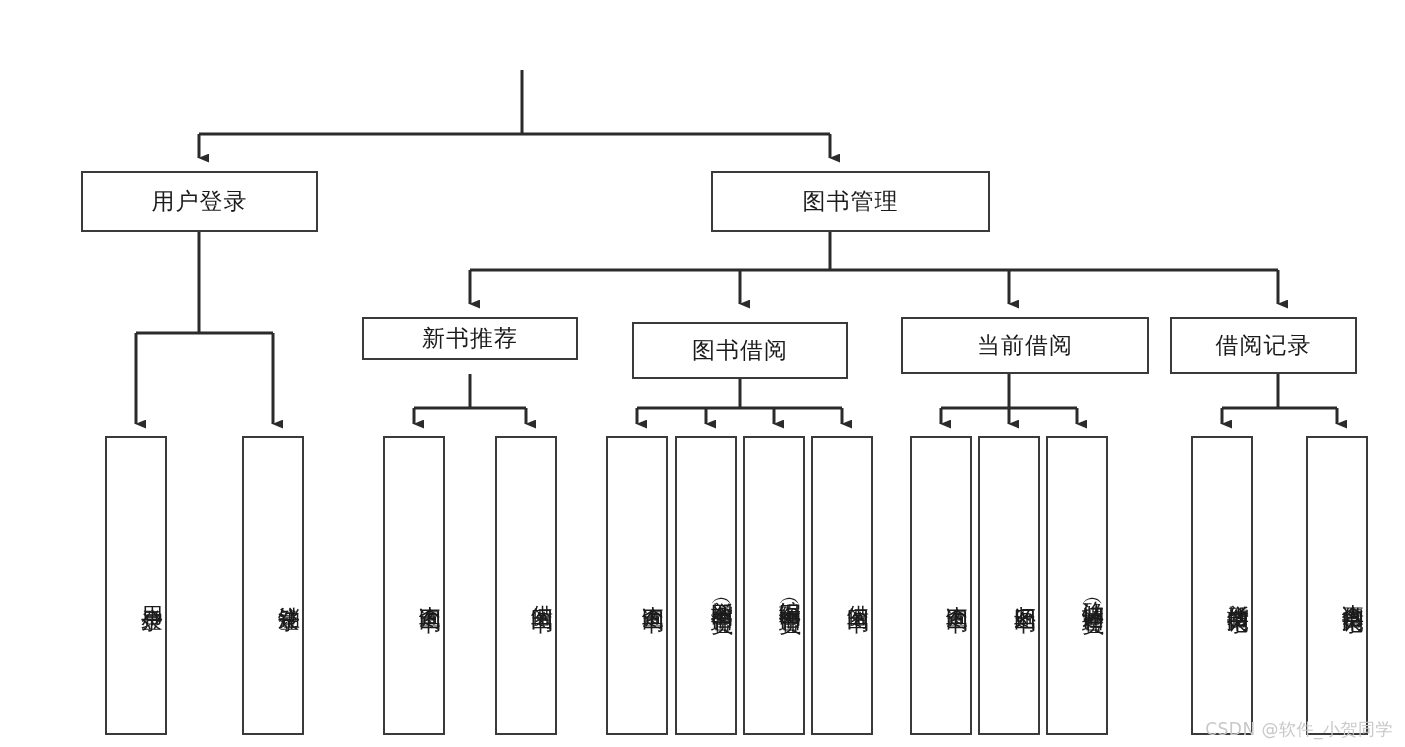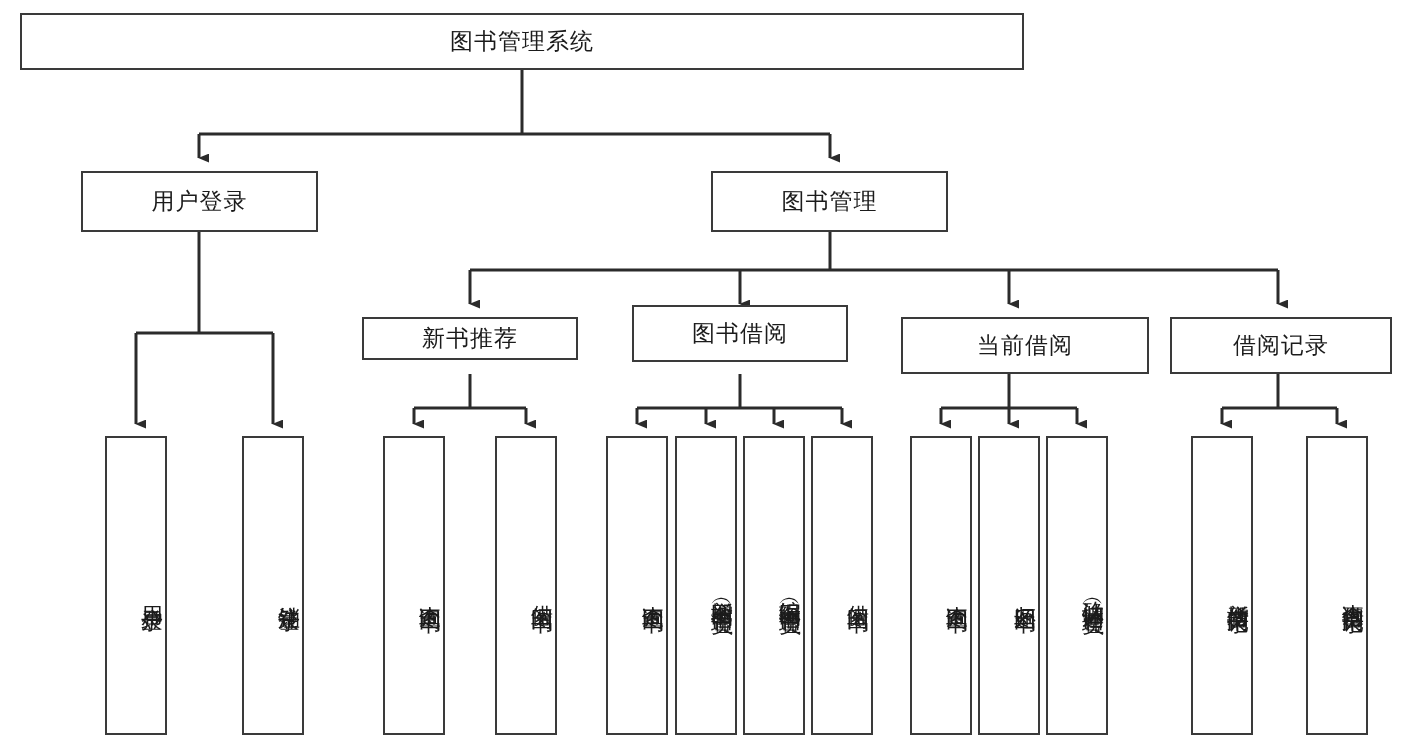--- a/index.html
+++ b/index.html
@@ -116,45 +116,42 @@
       <path d="M1009,408 L1009,424" marker-end="url(#arrowhead)"></path>
       <path d="M1077,408 L1077,424" marker-end="url(#arrowhead)"></path>
 
       <path d="M1278,374 L1278,408"></path>
       <path d="M1222,408 L1337,408"></path>
       <path d="M1222,408 L1222,424" marker-end="url(#arrowhead)"></path>
       <path d="M1337,408 L1337,424" marker-end="url(#arrowhead)"></path>
     </g>
   </svg>
 
-  <div class="node horiz" style="left:20px; top:13px; width:1004px; height:57px;">
-    <span class="label">图书管理系统</span>
-  </div>
 
   <div class="node horiz" style="left:81px; top:171px; width:237px; height:61px;">
     <span class="label">用户登录</span>
   </div>
 
-  <div class="node horiz" style="left:711px; top:171px; width:237px; height:61px;">
+  <div class="node horiz" style="left:711px; top:171px; width:279px; height:61px;">
     <span class="label">图书管理</span>
   </div>
 
   <div class="node horiz" style="left:362px; top:317px; width:216px; height:43px;">
     <span class="label">新书推荐</span>
   </div>
 
-  <div class="node horiz" style="left:632px; top:305px; width:216px; height:57px;">
+  <div class="node horiz" style="left:632px; top:322px; width:216px; height:57px;">
     <span class="label">图书借阅</span>
   </div>
 
   <div class="node horiz" style="left:901px; top:317px; width:248px; height:57px;">
     <span class="label">当前借阅</span>
   </div>
 
-  <div class="node horiz" style="left:1170px; top:317px; width:222px; height:57px;">
+  <div class="node horiz" style="left:1170px; top:317px; width:187px; height:57px;">
     <span class="label">借阅记录</span>
   </div>
 
   <div class="node vert" style="left:105px; top:436px; width:62px; height:299px;">
     <span class="label">用户登录</span>
   </div>
 
   <div class="node vert" style="left:242px; top:436px; width:62px; height:299px;">
     <span class="label">注销登录</span>
   </div>
@@ -196,14 +193,15 @@
   </div>
 
   <div class="node vert" style="left:1191px; top:436px; width:62px; height:299px;">
     <span class="label">新增借阅记录</span>
   </div>
 
   <div class="node vert" style="left:1306px; top:436px; width:62px; height:299px;">
     <span class="label">查询借阅记录</span>
   </div>
 
+  <div class="watermark">CSDN @软件_小贺同学</div>
 
 </div>
 
 </body></html>

